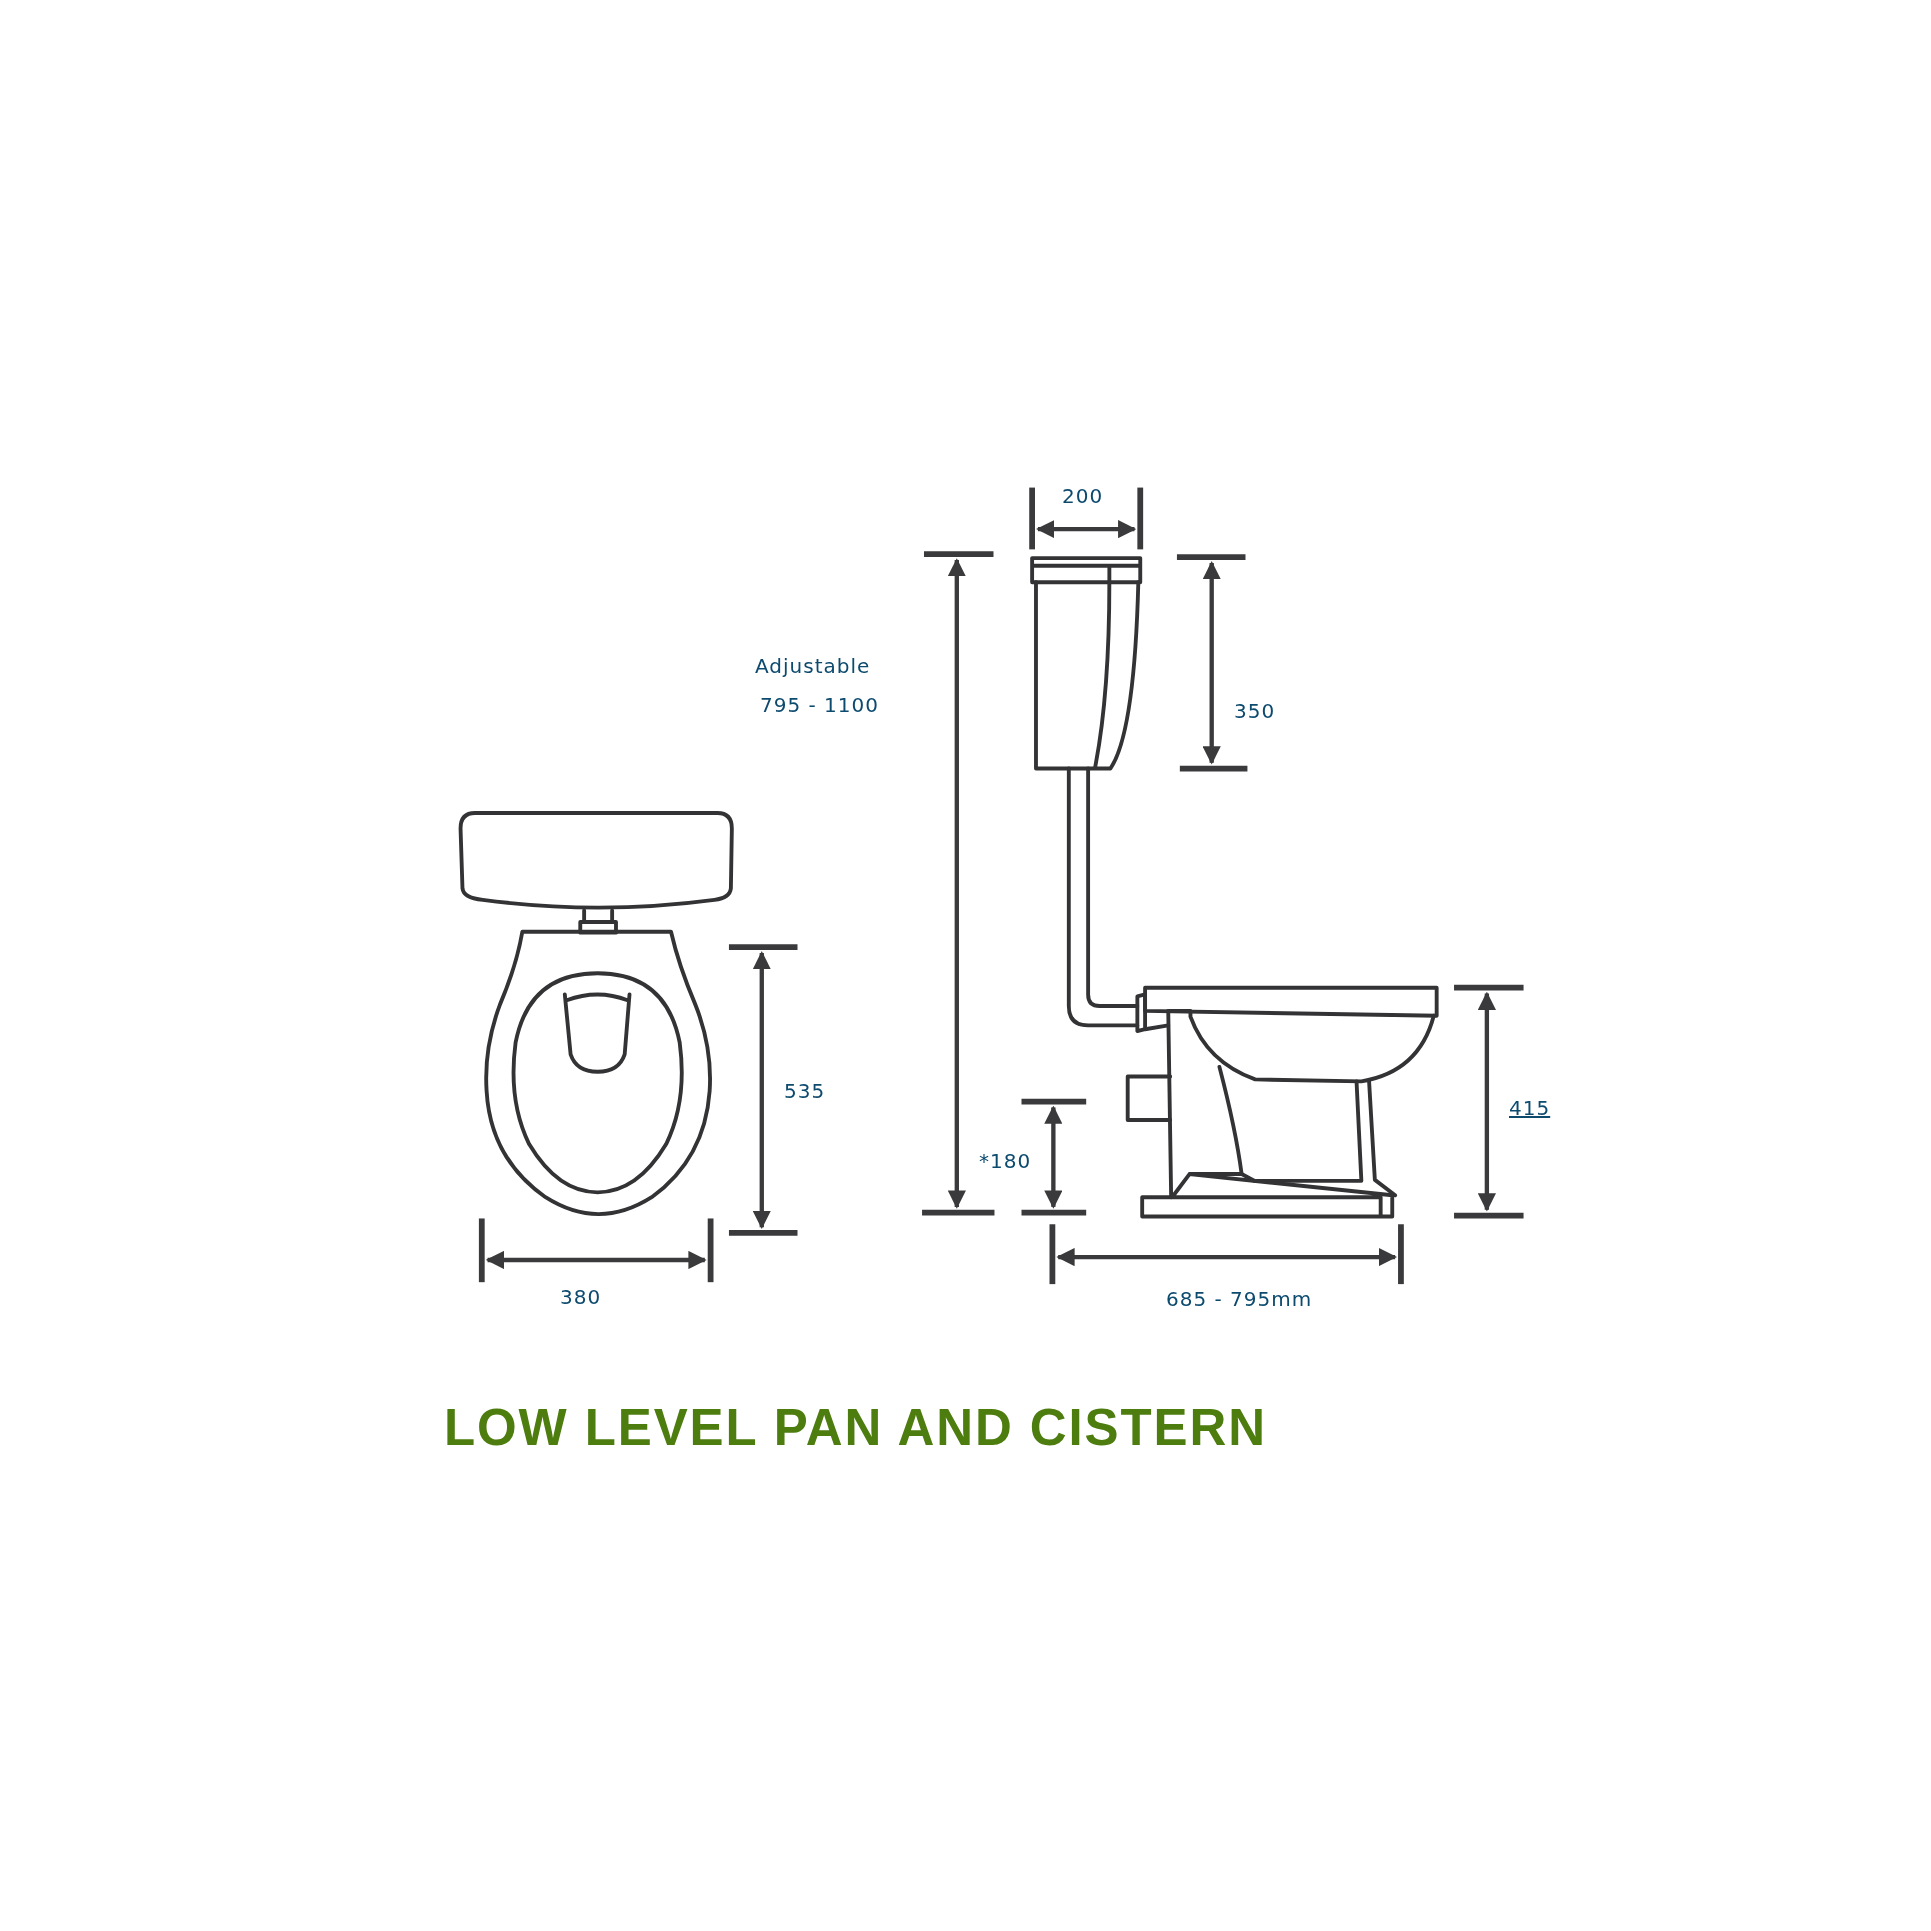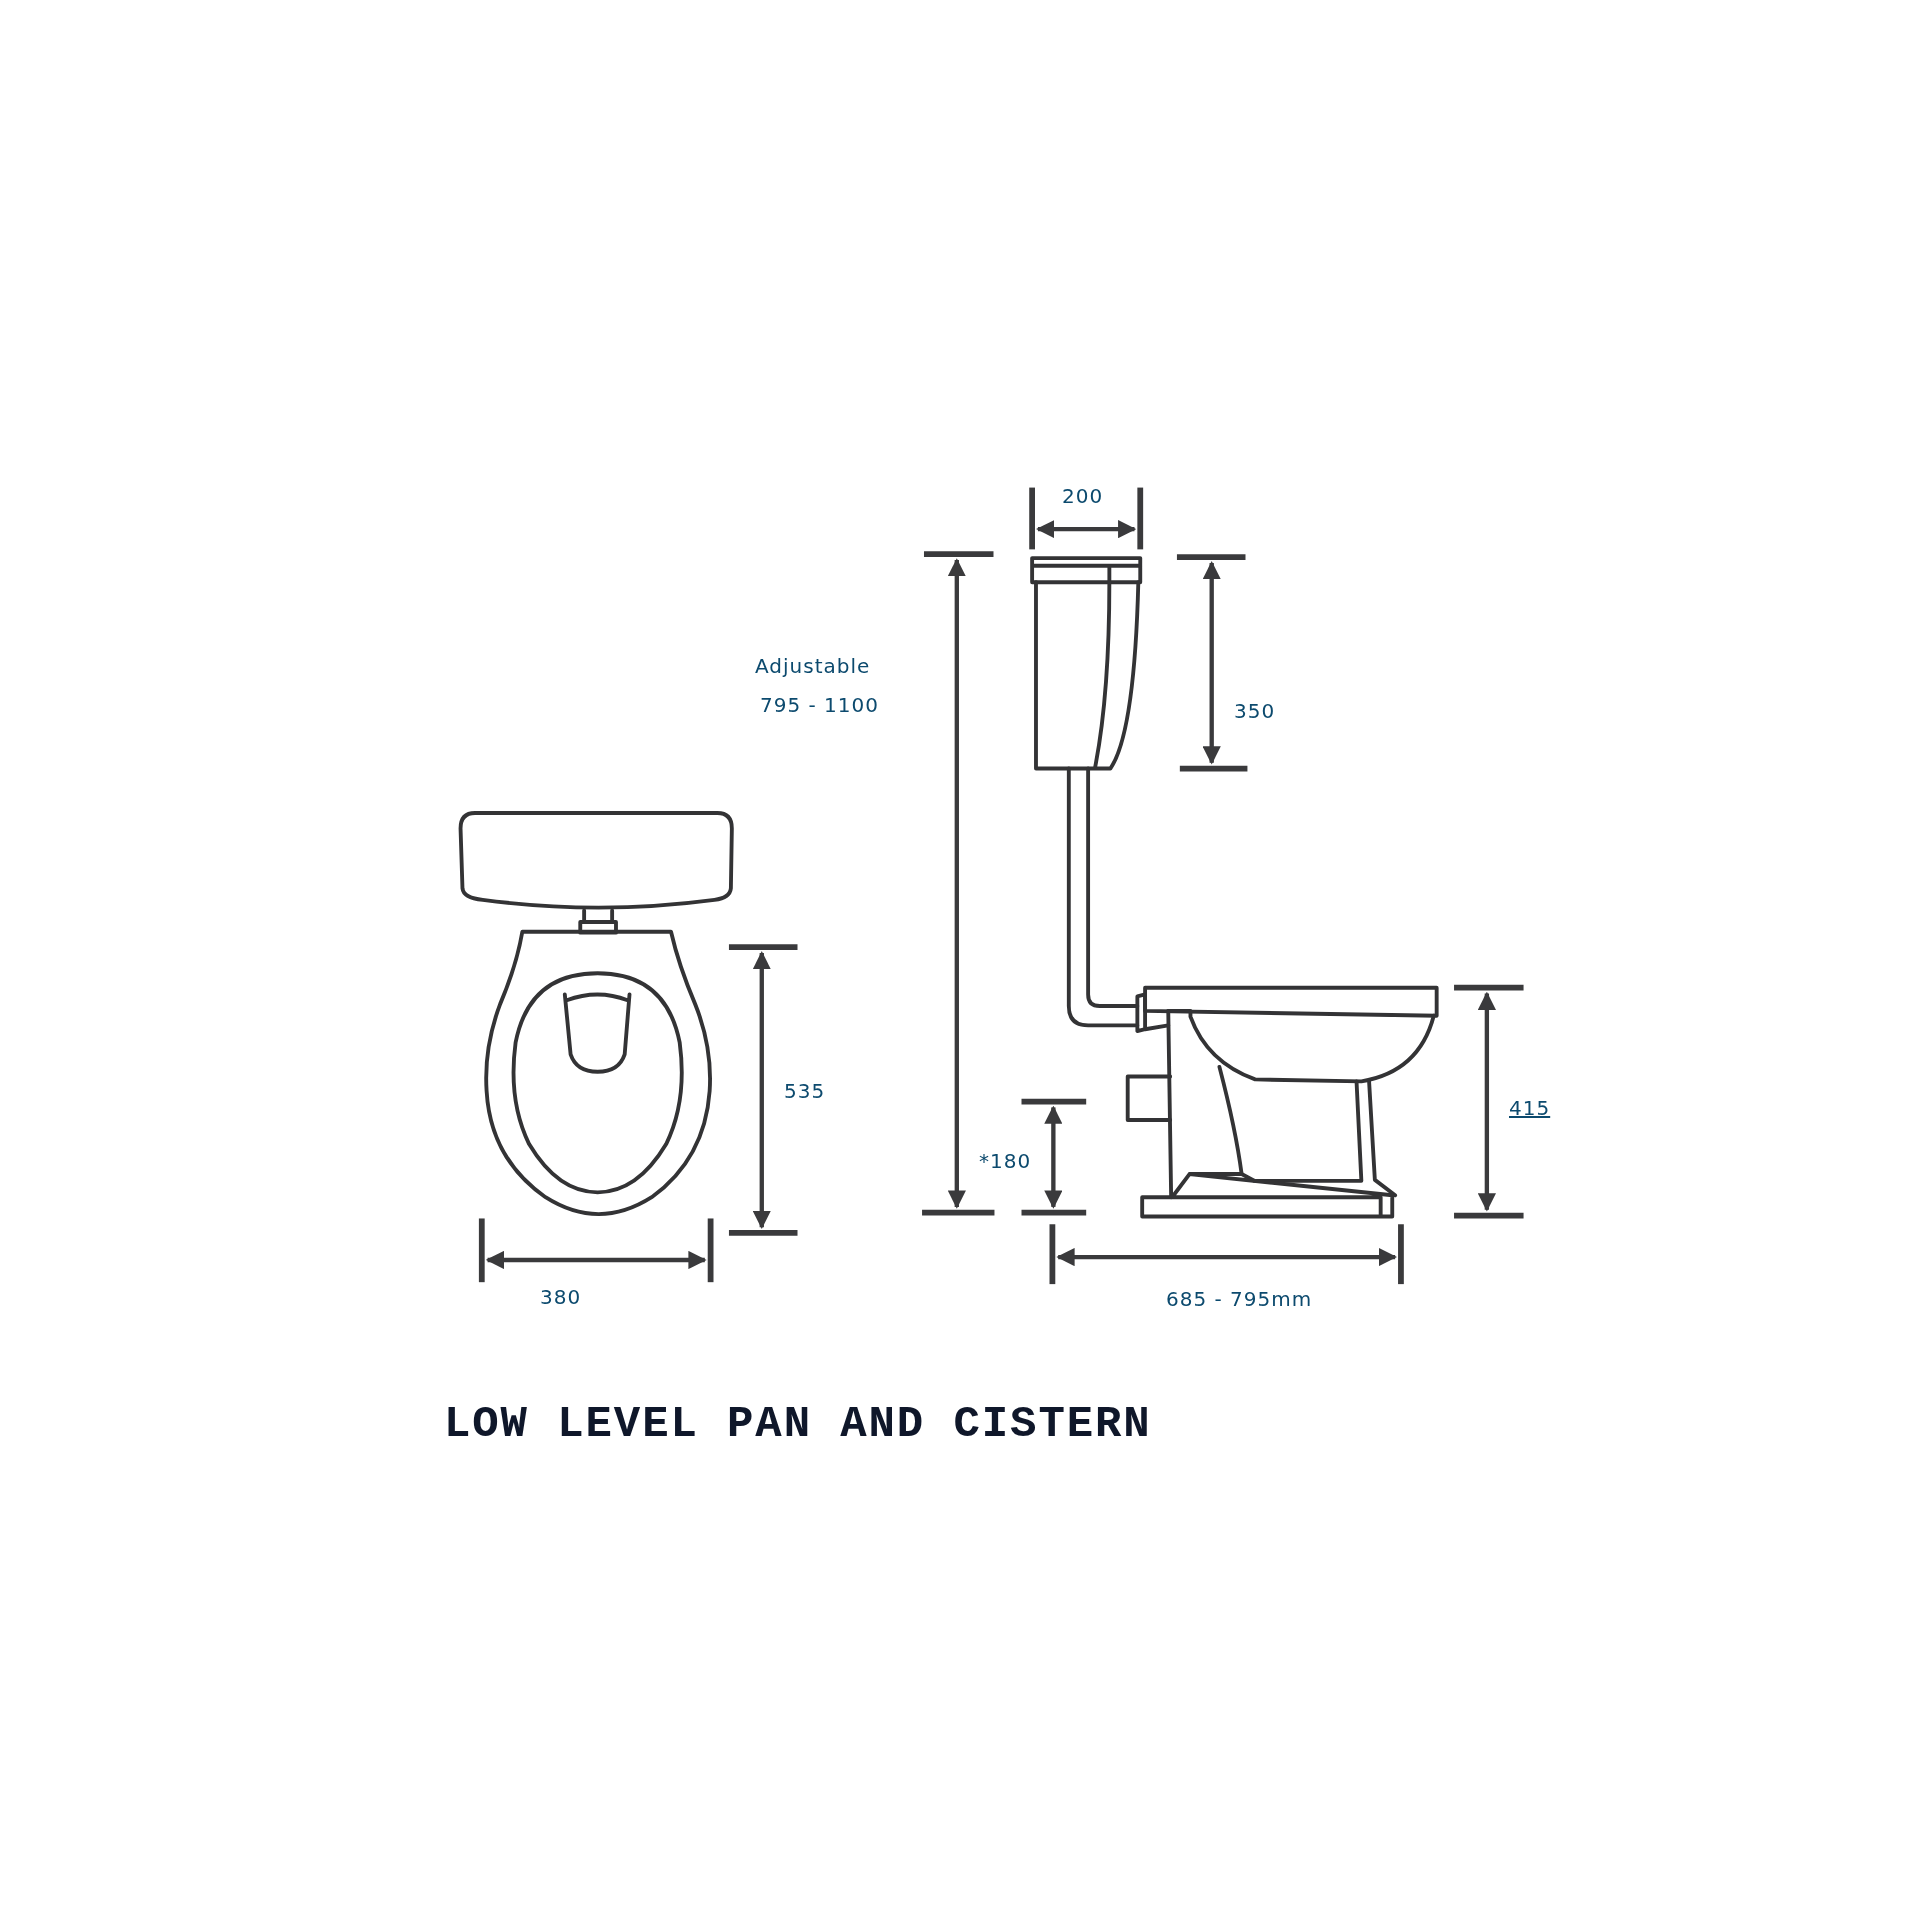--- a/index.html
+++ b/index.html
@@ -5,22 +5,22 @@
   html, body { margin: 0; padding: 0; background: #ffffff; }
   body { width: 1931px; height: 1931px; position: relative; overflow: hidden;
          font-family: "Liberation Sans", "DejaVu Sans", sans-serif; }
   #canvas { position: absolute; left: 0; top: 0; width: 1931px; height: 1931px; }
   .outline { fill: none; stroke: #333335; stroke-width: 4; stroke-linejoin: round; stroke-linecap: round; }
   .dim { fill: none; stroke: #3a3a3c; stroke-width: 6; stroke-linecap: butt; }
   .dim-line { fill: none; stroke: #3a3a3c; stroke-width: 4.5; }
   .arrow { fill: #3a3a3c; }
   .label { position: absolute; color: #0c4a6e; font-size: 20px; letter-spacing: 1px; white-space: nowrap;
            font-family: "DejaVu Sans", "Liberation Sans", sans-serif; font-weight: normal; line-height: 1; }
-  .title { position: absolute; left: 444px; top: 1402px; color: #0f172a; font-size: 44px; font-weight: bold;
-           letter-spacing: 1.9px; white-space: nowrap; font-family: Liberation Mono, monospace; line-height: 1; }
+  .title { position: absolute; left: 444px; top: 1402px; color: #4d7c0f; font-size: 51px; font-weight: bold;
+           letter-spacing: 1.9px; white-space: nowrap; font-family: Liberation Sans, sans-serif; line-height: 1; }
 </style>
 </head>
 <body>
 
 <svg id="canvas" viewBox="0 0 2000 2000" xmlns="http://www.w3.org/2000/svg">
   <defs>
     <marker id="ah" viewBox="0 0 10 10" refX="9" refY="5" markerWidth="4.2" markerHeight="4.2" orient="auto-start-reverse">
       <path d="M0,0 L10,5 L0,10 z" class="arrow"></path>
     </marker>
   </defs>
@@ -99,21 +99,21 @@
     <line class="dim-line" x1="1540" y1="1029" x2="1540" y2="1253" marker-start="url(#ah)" marker-end="url(#ah)"></line>
   </g>
 
   <g>
     <line class="dim" x1="1090" y1="1268" x2="1090" y2="1330"></line>
     <line class="dim" x1="1451" y1="1268" x2="1451" y2="1330"></line>
     <line class="dim-line" x1="1096" y1="1302" x2="1445" y2="1302" marker-start="url(#ah)" marker-end="url(#ah)"></line>
   </g>
 </svg>
 
-<div class="label" style="left:540px; top:1287px;">380</div>
+<div class="label" style="left:560px; top:1287px;">380</div>
 <div class="label" style="left:784px; top:1081px;">535</div>
 <div class="label" style="left:1062px; top:486px;">200</div>
 <div class="label" style="left:1234px; top:653px;margin-top:48px;">350</div>
 <div class="label" style="left:755px; top:656px;">Adjustable</div>
 <div class="label" style="left:760px; top:695px;">795 - 1100</div>
 <div class="label" style="left:979px; top:1151px;">*180</div>
 <div class="label" style="left:1509px; top:1098px;text-decoration:underline;">415</div>
 <div class="label" style="left:1166px; top:1289px;text-align:center;">685 - 795mm</div>
 
 <div class="title">LOW LEVEL PAN AND CISTERN</div>

